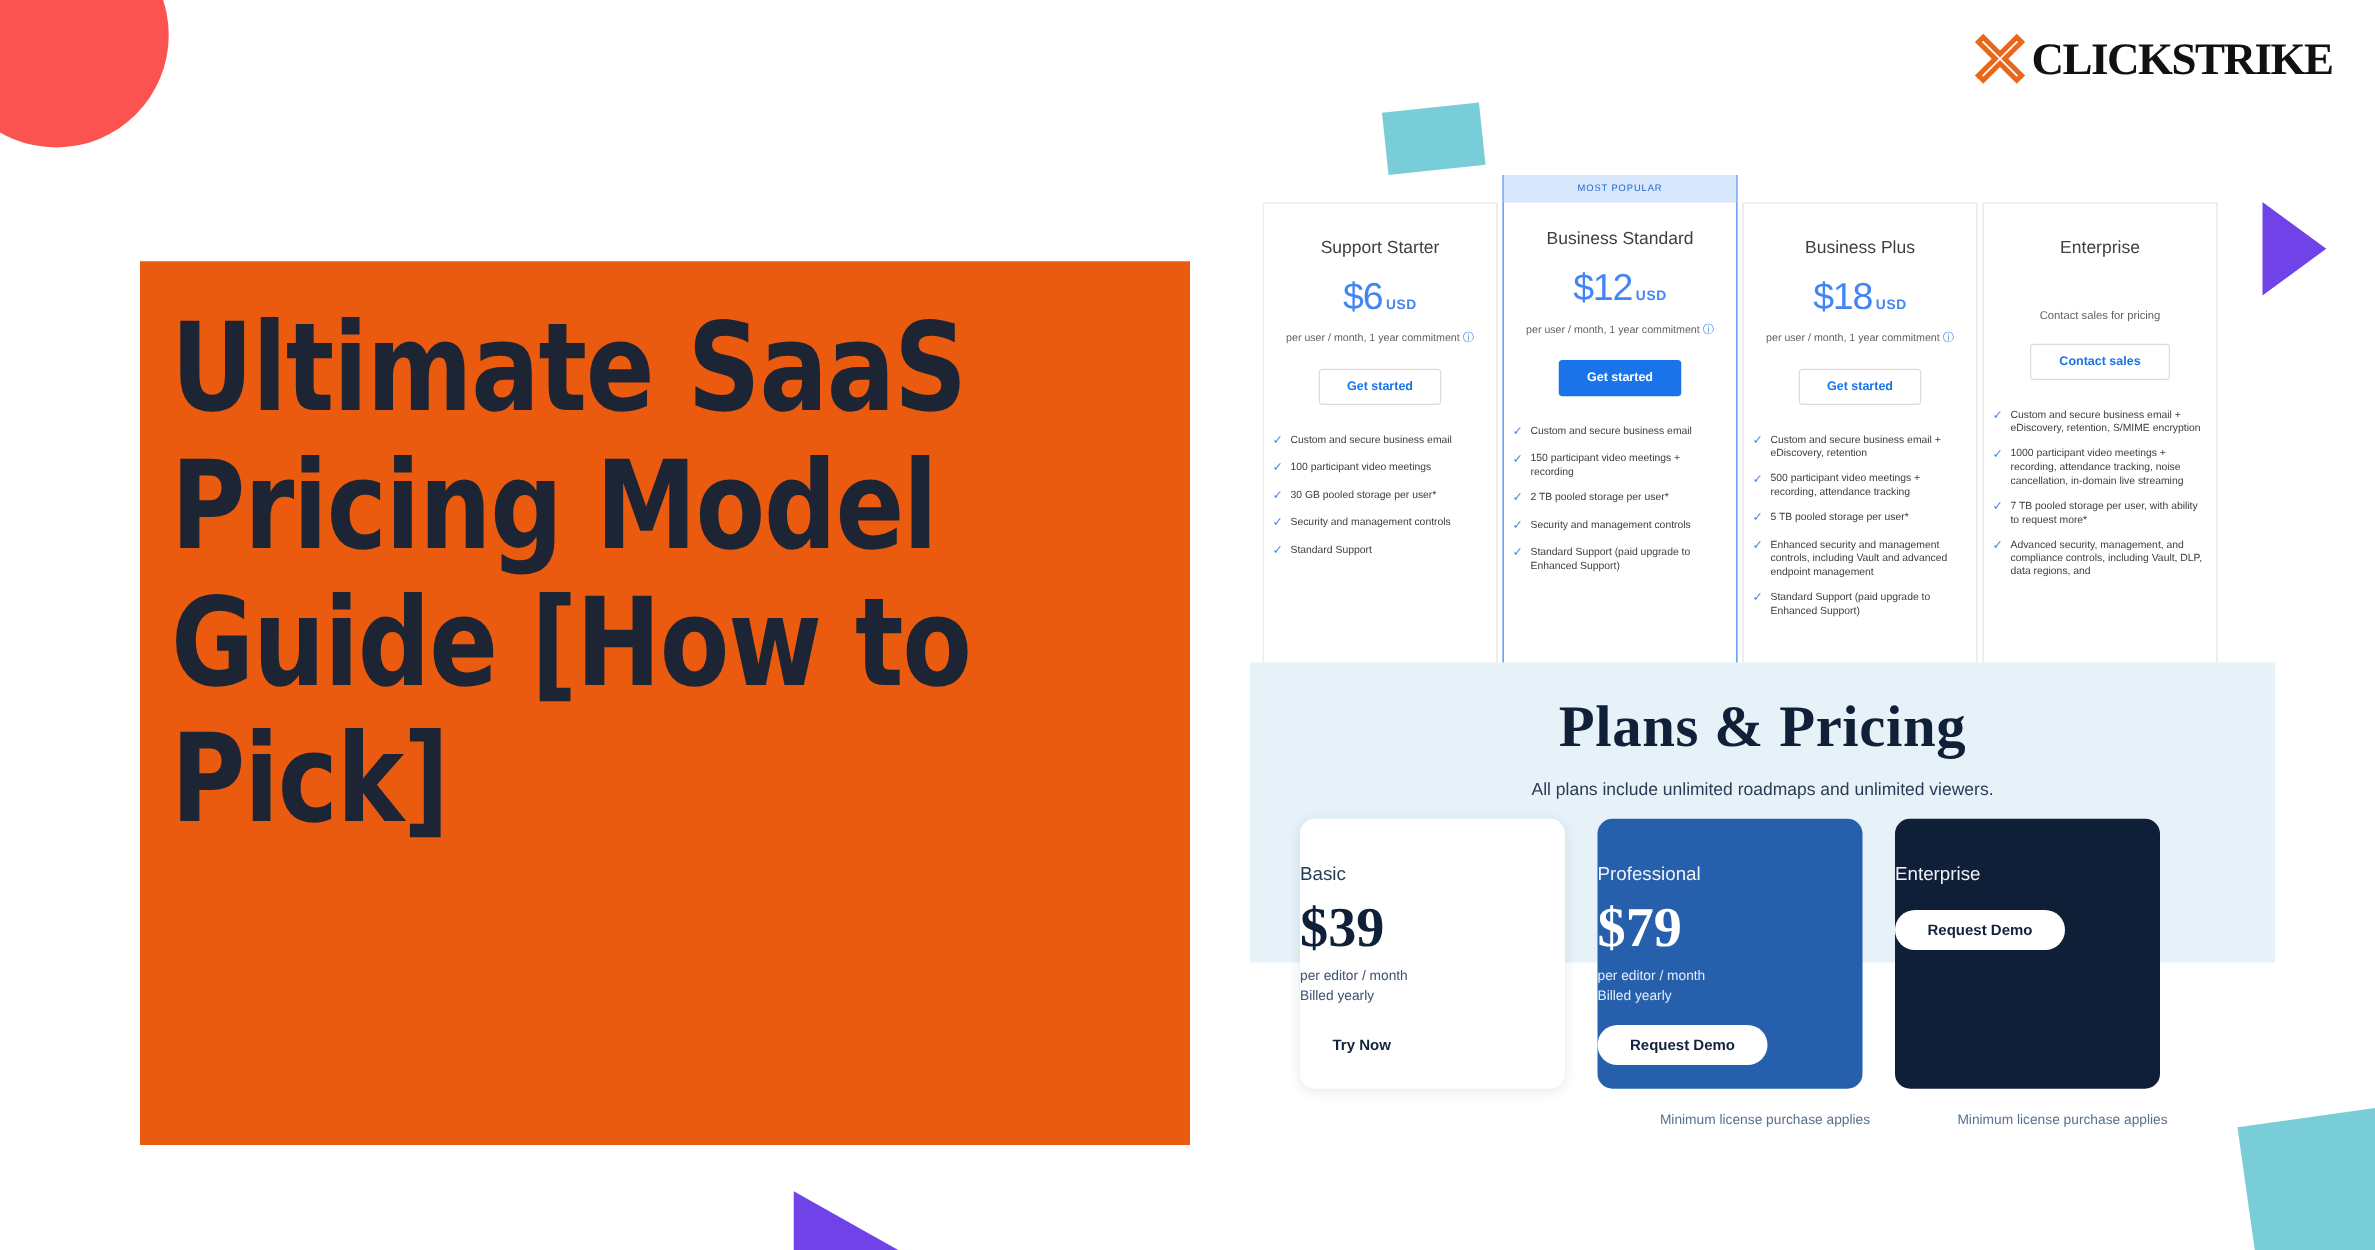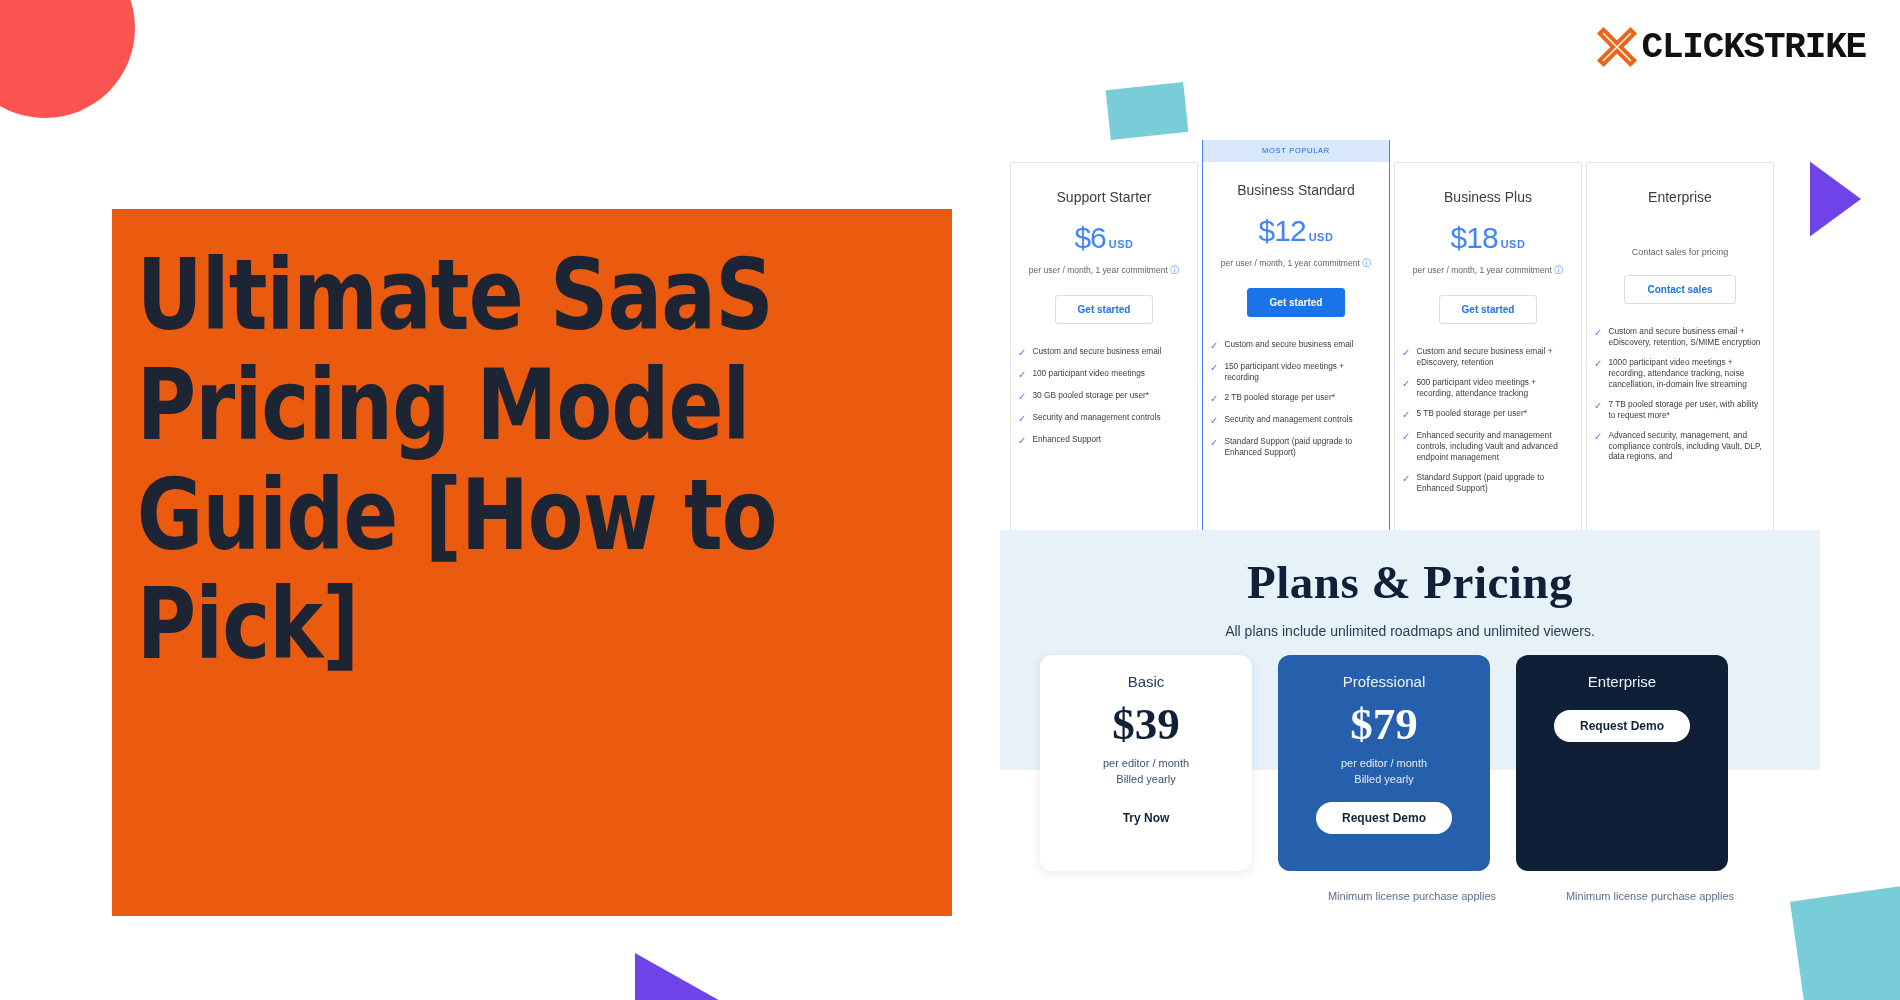--- a/index.html
+++ b/index.html
@@ -108,21 +108,21 @@
     text-align:center;font-family:"Liberation Serif","DejaVu Serif",serif;
     font-weight:bold;color:#0f2038;font-size:47px;padding-top:25px;letter-spacing:.5px;
   }
   #plans-sub{
     text-align:center;color:#2b3b55;font-size:14px;margin-top:14px;
   }
   .plan-cards{
     position:absolute;left:1040px;top:655px;display:flex;gap:26px;
   }
   .plan-card{
-    width:212px;border-radius:12px;padding:18px 0 22px;text-align:center;
+    width:212px;border-radius:12px;padding:36px 0 22px;
     box-sizing:border-box;
   }
   .plan-card.basic{background:#fff;height:216px;box-shadow:0 2px 10px rgba(20,40,80,.10);}
   .plan-card.pro{background:#2660ac;height:216px;}
   .plan-card.ent{background:#101f38;height:216px;}
   .plan-name{font-size:15px;margin-bottom:6px;}
   .basic .plan-name{color:#243b59;}
   .pro .plan-name,.ent .plan-name{color:#eef3fa;}
   .plan-price{
     font-family:"Liberation Serif","DejaVu Serif",serif;font-weight:bold;
@@ -141,21 +141,21 @@
   .plan-notes{
     position:absolute;left:1068px;top:890px;display:flex;gap:26px;
   }
   .plan-note{width:212px;text-align:center;font-size:11px;color:#59708f;}
   .plan-note.empty{visibility:hidden;}
 
   
   #logo{position:absolute;right:34px;top:24px;display:flex;align-items:center;}
   #logo .mark{width:46px;height:46px;margin-right:2px;}
   #logo .word{
-    font-family:Liberation Mono, monospace;font-weight:bold;
+    font-family:Liberation Serif, serif;font-weight:bold;
     font-size:36px;letter-spacing:-1.2px;color:#111111;
   }
 </style>
 </head>
 <body>
 
 <div class="shape" id="circle-red"></div>
 <div class="shape" id="teal-top"></div>
 <div class="shape" id="tri-purple-right"></div>
 <div class="shape" id="tri-purple-bottom"></div>
@@ -192,21 +192,21 @@
         <div class="gw-feat">
           <span class="gw-check">✓</span>
           <span class="txt">30 GB pooled storage per user*</span>
         </div>
         <div class="gw-feat">
           <span class="gw-check">✓</span>
           <span class="txt">Security and management controls</span>
         </div>
         <div class="gw-feat">
           <span class="gw-check">✓</span>
-          <span class="txt">Enhanced Support</span>
+          <span class="txt">Standard Support</span>
         </div>
       </div>
     </div>
     <div class="gw-col popular gw-popular">
       <div class="gw-badge">MOST POPULAR</div>
       <div class="gw-name">Business Standard</div>
       <div class="gw-price"><span class="amt">$12</span><span class="cur">USD</span></div>
       <div class="gw-sub"><span>per user / month, 1 year commitment</span> <span class="info">ⓘ</span></div>
       <div class="gw-btnwrap"><div class="gw-btn filled">Get started</div></div>
       <div class="gw-feats">

